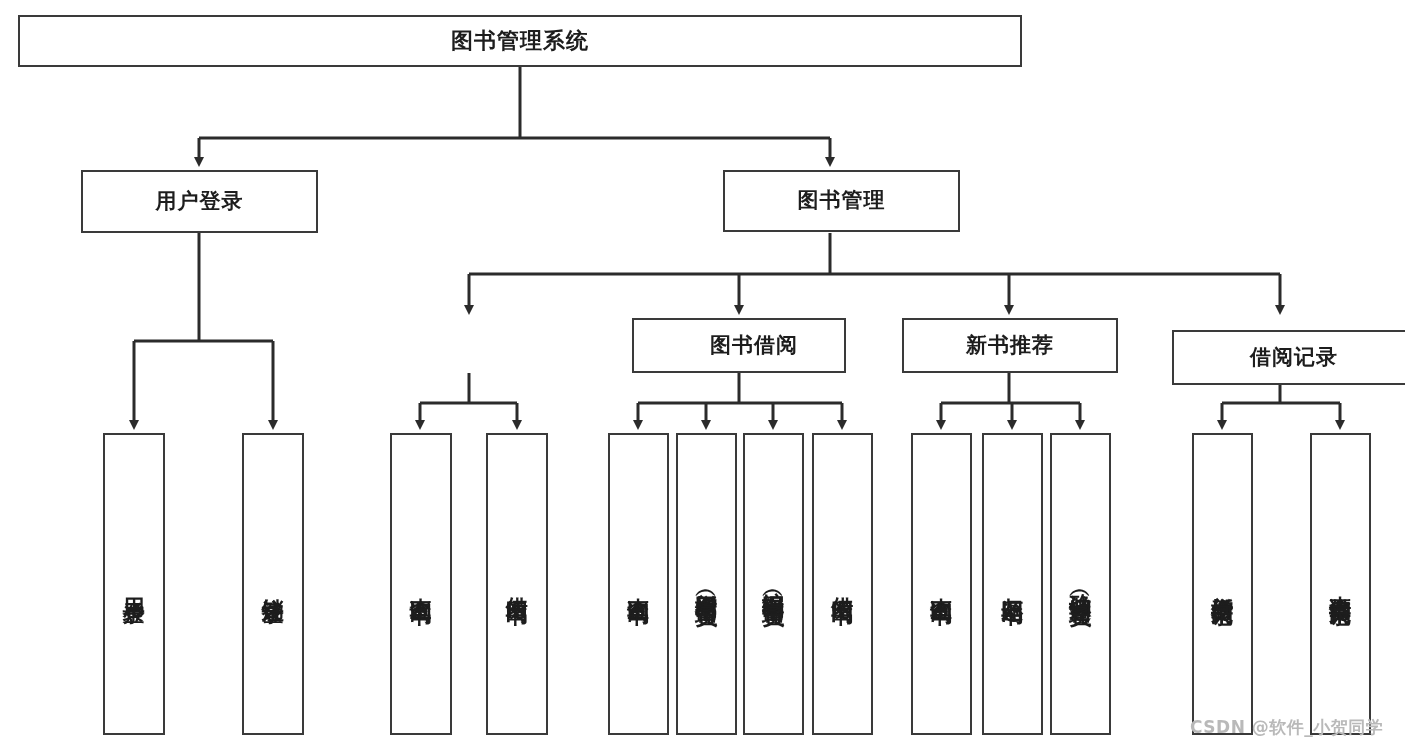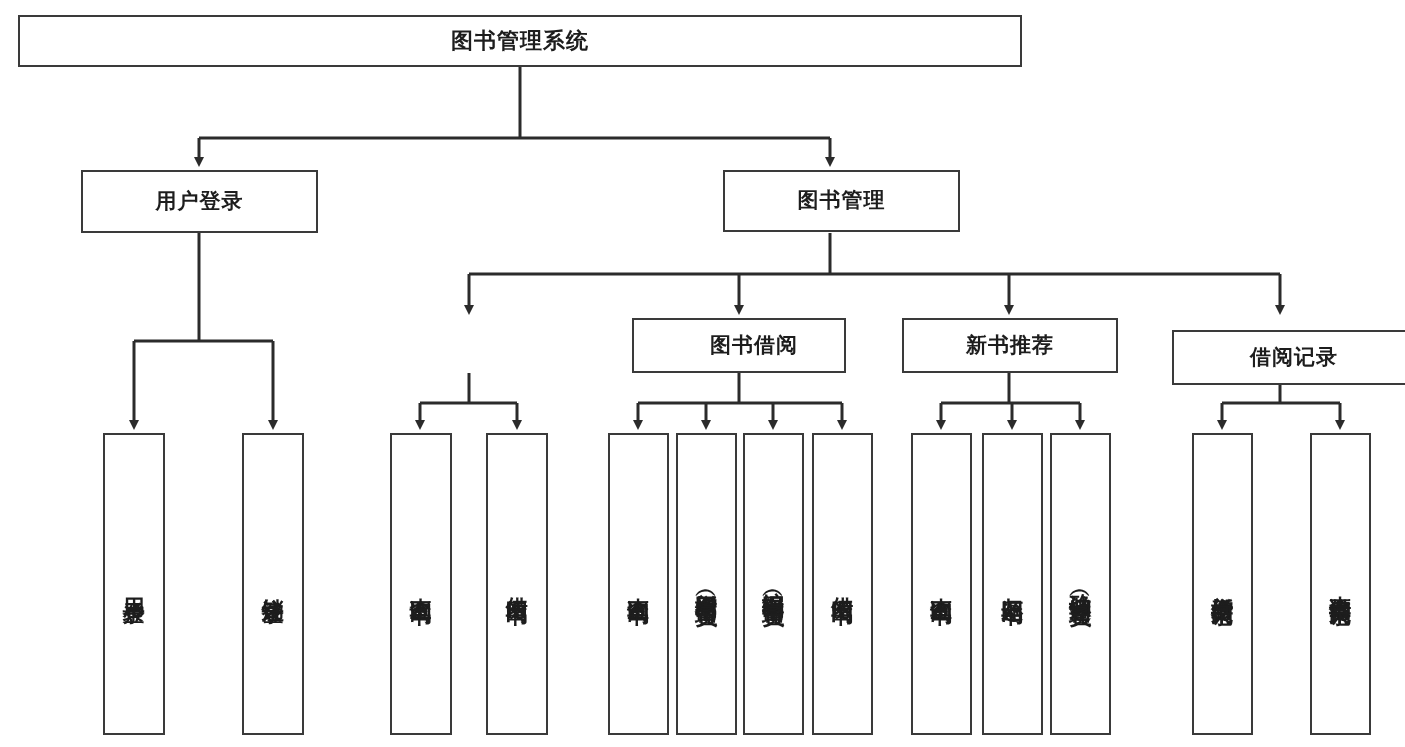--- a/index.html
+++ b/index.html
@@ -181,14 +181,15 @@
     <span class="vtext">确认归还（管理员）</span>
   </div>
 
   <div class="node leaf" style="left: 1192px; top: 433px; width: 61px; height: 302px;">
     <span class="vtext">新增借阅记录</span>
   </div>
   <div class="node leaf" style="left: 1310px; top: 433px; width: 61px; height: 302px;">
     <span class="vtext">查询借阅记录</span>
   </div>
 
+  <div class="watermark" style="left: 1190px; top: 716px; color: rgb(185, 185, 185);">CSDN @软件_小贺同学</div>
 
 </div>
 
 </body></html>

